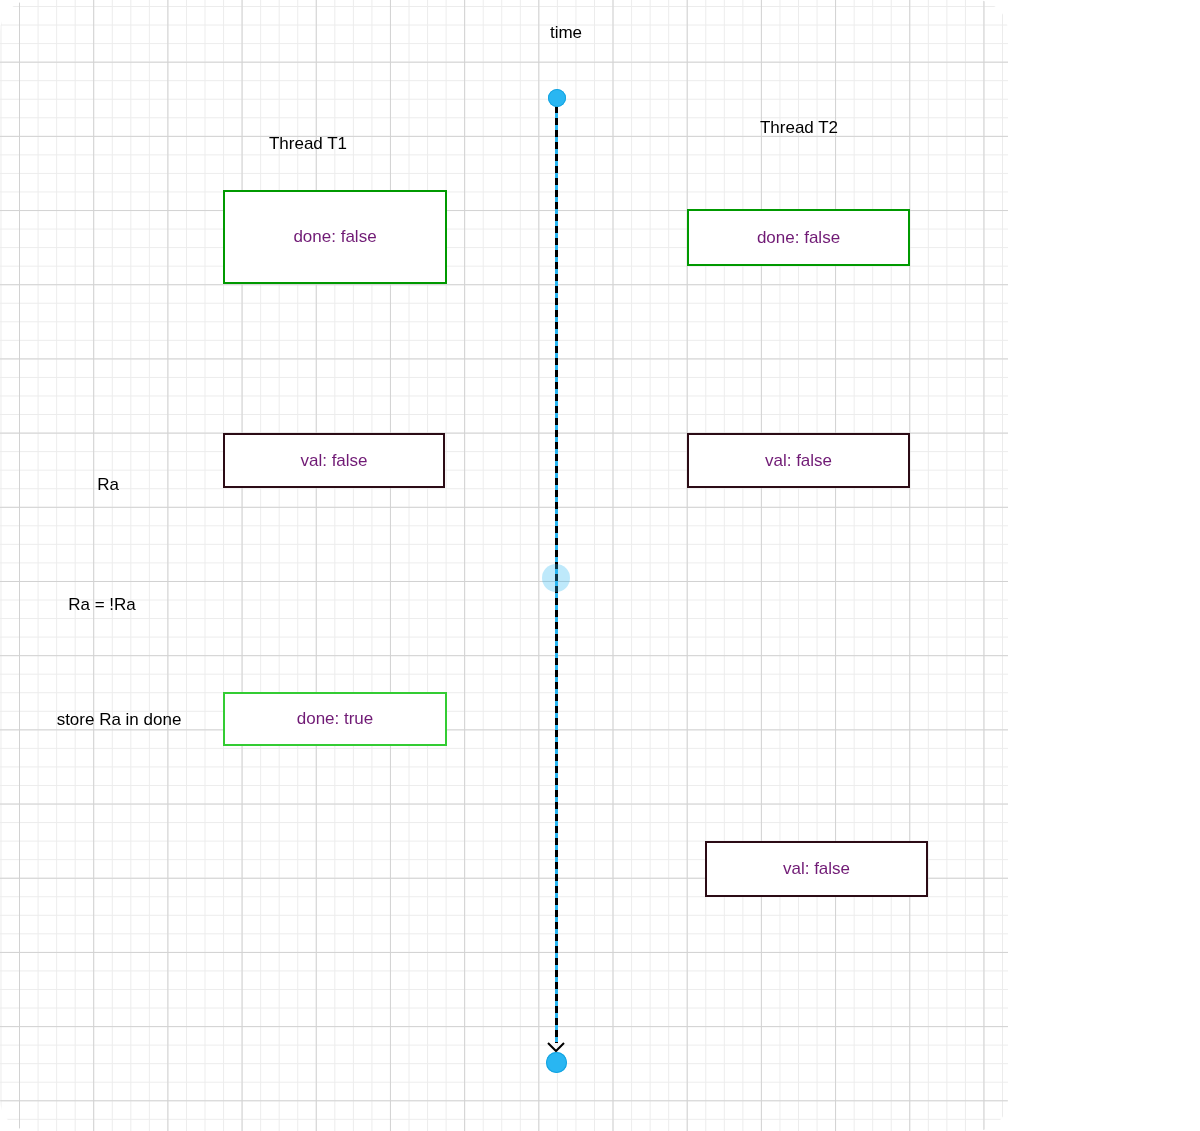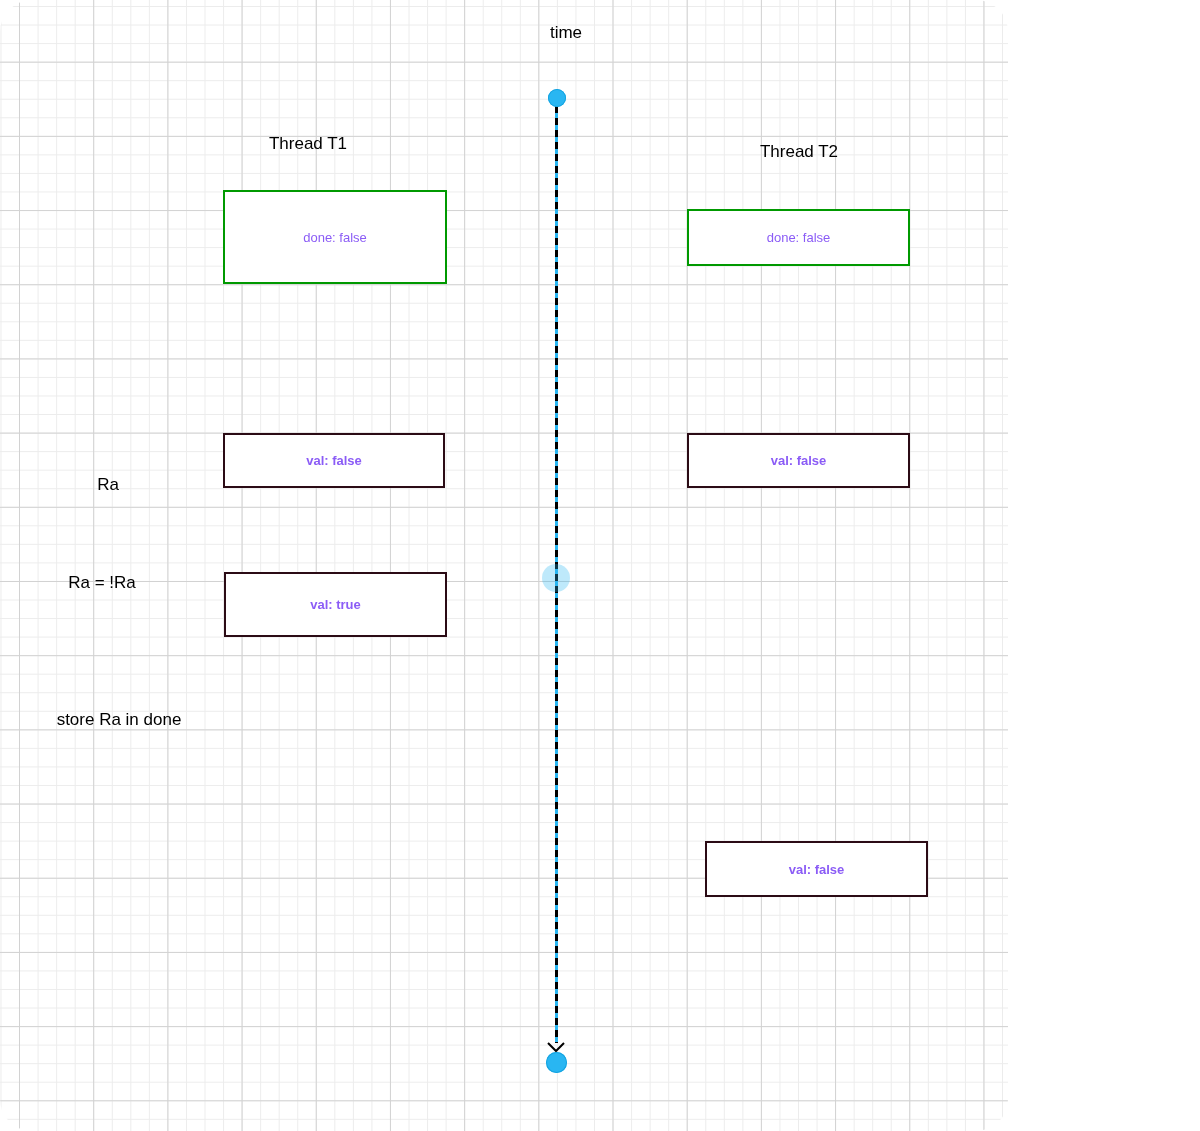--- a/index.html
+++ b/index.html
@@ -30,42 +30,42 @@
     text-align: center;
     white-space: nowrap;
   }
   .shape-box {
     position: absolute;
     box-sizing: border-box;
     background: #ffffff;
     display: flex;
     align-items: center;
     justify-content: center;
-    font-size: 13px;
-    color: #8b5cf6;
+    font-size: 17px;
+    color: #701a75;
   }
   .border-green  { border: 2px solid #009900; }
   .border-lime   { border: 2px solid #33cc33; }
-  .border-dark   { border: 2px solid #2b0b15; font-weight: bold; }
+  .border-dark   { border: 2px solid #2b0b15; }
 
   
   #b-t1-done-initial { left: 223px; top: 190px; width: 224px; height: 94px; }
   #b-t2-done-initial { left: 687px; top: 209px; width: 223px; height: 57px; }
   #b-t1-val-initial  { left: 223px; top: 433px; width: 222px; height: 55px; }
   #b-t2-val-read1    { left: 687px; top: 433px; width: 223px; height: 55px; }
   #b-t1-val-updated  { left: 224px; top: 572px; width: 223px; height: 65px; }
   #b-t1-done-final   { left: 223px; top: 692px; width: 224px; height: 54px; }
   #b-t2-val-read2    { left: 705px; top: 841px; width: 223px; height: 56px; }
 
   
   #time-label  { left: 516px; top: 21px;  width: 100px; }
   #t1-label    { left: 228px; top: 132px; width: 160px; }
-  #t2-label    { left: 719px; top: 140px; width: 160px; }
+  #t2-label    { left: 719px; top: 116px; width: 160px; }
   #ann-ra      { left: 58px;  top: 457px; width: 100px; margin-top: 16px; }
-  #ann-raneg   { left: 30px;  top: 571px; width: 144px; }
+  #ann-raneg   { left: 30px;  top: 593px; width: 144px; }
   #ann-store   { left: 28px;  top: 708px; width: 182px; }
   #ann-r1-top  { left: 1018px; top: 456px; width: 80px; }
   #ann-r1-bot  { left: 1018px; top: 856px; width: 80px; }
 
   
   #edge-line {
     position: absolute;
     left: 555px;
     top: 106px;
     width: 2.5px;
@@ -116,22 +116,22 @@
 
   <div class="txt" id="t1-label">Thread T1</div>
   <div class="txt" id="t2-label">Thread T2</div>
 
   <div class="shape-box border-green" id="b-t1-done-initial">
     <span>done: false</span>
   </div>
   <div class="shape-box border-dark" id="b-t1-val-initial">
     <span>val: false</span>
   </div>
-  <div class="shape-box border-dark" id="b-t1-val-updated">
-    <span>val: true</span>
+  <div class="shape-box border-lime" id="b-t1-done-final">
+    <span>done: true</span>
   </div>
 
   <div class="shape-box border-green" id="b-t2-done-initial">
     <span>done: false</span>
   </div>
   <div class="shape-box border-dark" id="b-t2-val-read1">
     <span>val: false</span>
   </div>
   <div class="shape-box border-dark" id="b-t2-val-read2">
     <span>val: false</span>

